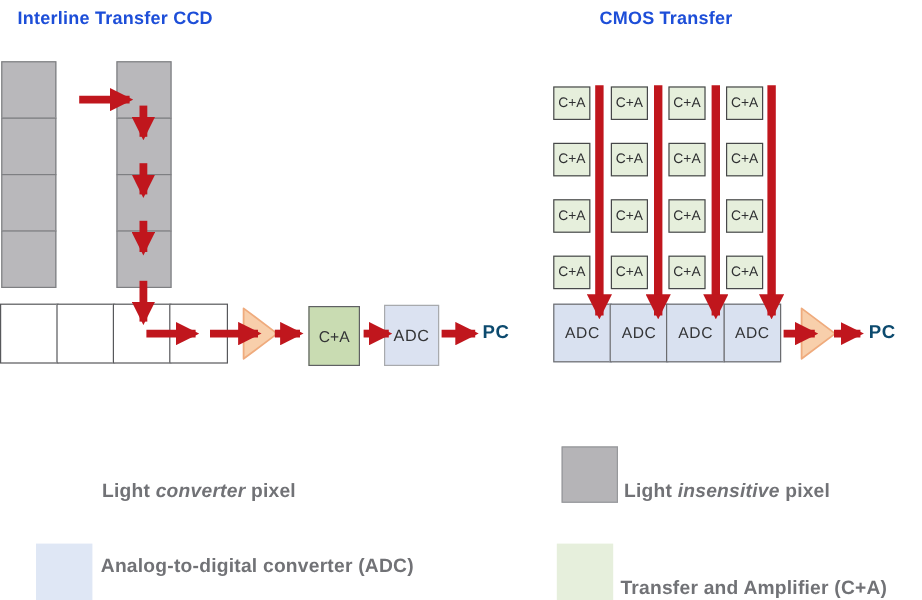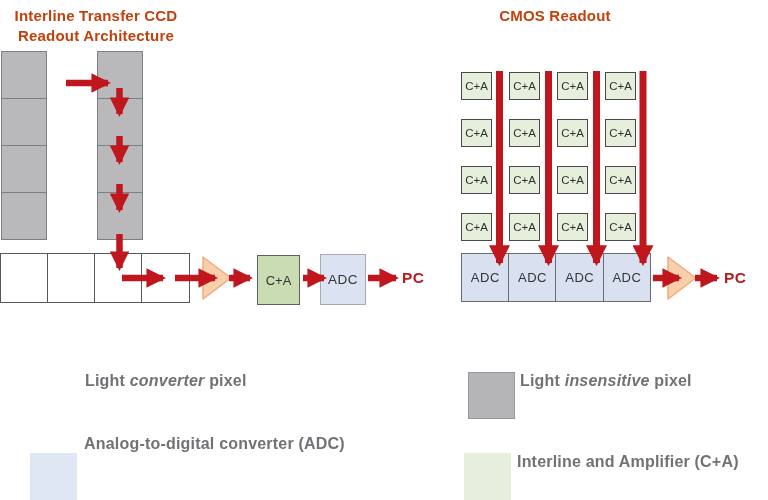--- a/index.html
+++ b/index.html
@@ -2,21 +2,21 @@
 <html><head>
 <meta charset="utf-8">
 <style>
   html,body{margin:0;padding:0;background:#ffffff;}
   #canvas{
     position:relative;width:768px;height:500px;background:#ffffff;
     overflow:hidden;font-family:"Liberation Sans",sans-serif;
   }
   
   .title{position:absolute;text-align:center;font-weight:bold;font-size:15px;
-         line-height:20px;color:#c2410c;letter-spacing:.2px;}
+         line-height:20px;color:#1d4ed8;letter-spacing:.2px;}
   #left-title{left:0;top:6px;width:192px;}
   #right-title{left:459px;top:6px;width:192px;}
   
   .pixcol{position:absolute;}
   #ccd-col1{left:1px;top:51px;}
   #ccd-col2{left:97px;top:51px;}
   .gpx{width:46px;height:48px;background:#b9b8bb;border:1px solid #7e7f82;
        box-sizing:border-box;margin-top:-1px;}
   .gpx:first-child{margin-top:0;}
   
@@ -37,50 +37,49 @@
           align-items:center;justify-content:center;font-size:11.5px;color:#2f3032;}
   .c1{left:461px}.c2{left:509px}.c3{left:557px}.c4{left:605px}
   .r1{top:72px}.r2{top:119px}.r3{top:166px}.r4{top:213px}
   
   #adc-row{position:absolute;left:461px;top:253px;display:flex;}
   .adc-cell{width:48.7px;height:49px;background:#d9e1f0;border:1.5px solid #6b6c6f;
             box-sizing:border-box;margin-left:-1.5px;display:flex;align-items:center;
             justify-content:center;font-size:13px;color:#333436;letter-spacing:.5px;}
   .adc-cell:first-child{margin-left:0;}
   
-  .pc{position:absolute;font-size:15.5px;color:#b91c1c;letter-spacing:.5px;font-weight:bold;}
+  .pc{position:absolute;font-size:15.5px;color:#0c4a6e;letter-spacing:.5px;font-weight:bold;}
   #pc-left{left:402px;top:269px;}
   #pc-right{left:724px;top:269px;}
   
   .swatch{position:absolute;width:47px;height:47px;box-sizing:border-box;}
   #sw-white{left:30px;top:372px;background:#ffffff;}
   #sw-blue{left:30px;top:453px;background:#dfe7f5;}
   #sw-gray{left:468px;top:372px;background:#b5b4b7;border:1px solid #97989b;}
   #sw-green{left:464px;top:453px;background:#e6efdc;}
-  .legend-text{position:absolute;height:47px;display:flex;align-items:flex-start;
+  .legend-text{position:absolute;height:47px;display:flex;align-items:flex-end;
                font-size:16px;font-weight:bold;color:#717276;letter-spacing:.2px;}
   .legend-text span,.legend-text i{white-space:pre;}
   #lt-sensitive{left:85px;top:372px;}
   #lt-adc{left:84px;top:435px;}
   #lt-insensitive{left:520px;top:372px;}
   #lt-ca{left:517px;top:453px;}
   
   #overlay{position:absolute;left:0;top:0;pointer-events:none;}
 </style>
 </head>
 <body>
 
 <div id="canvas">
 
   <div class="title" id="left-title">
     <div>Interline Transfer CCD</div>
-    <div>Readout Architecture</div>
   </div>
   <div class="title" id="right-title">
-    <div>CMOS Readout</div>
+    <div>CMOS Transfer</div>
   </div>
 
   <div class="pixcol" id="ccd-col1">
     <div class="gpx"></div>
     <div class="gpx"></div>
     <div class="gpx"></div>
     <div class="gpx"></div>
   </div>
   <div class="pixcol" id="ccd-col2">
     <div class="gpx"></div>
@@ -141,21 +140,21 @@
 
   <div class="swatch" id="sw-gray"></div>
   <div class="legend-text" id="lt-insensitive">
       <span>Light </span>
       <i>insensitive</i>
       <span> pixel</span>
     </div>
 
   <div class="swatch" id="sw-green"></div>
   <div class="legend-text" id="lt-ca">
-      <span>Interline and Amplifier (C+A)</span>
+      <span>Transfer and Amplifier (C+A)</span>
       <i></i>
       <span></span>
     </div>
 
   <svg id="overlay" width="768" height="500" viewBox="0 0 768 500">
     <defs>
       <marker id="ah" viewBox="0 0 10 10" refX="8.5" refY="5" markerWidth="3" markerHeight="3" orient="auto">
         <path d="M0,0 L10,5 L0,10 z" fill="#c0161d"></path>
       </marker>
     </defs>

